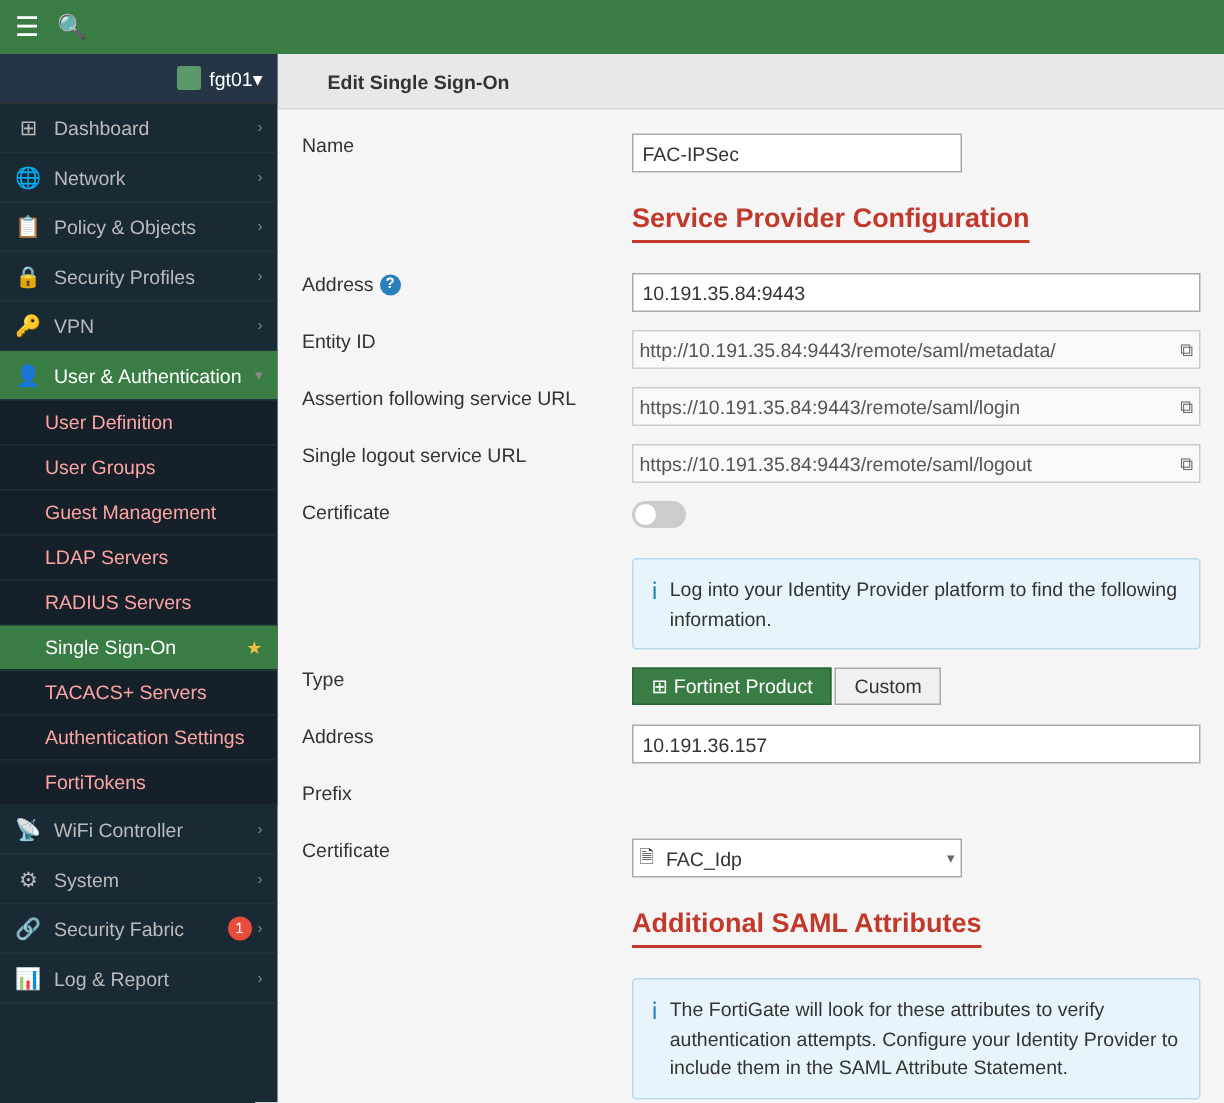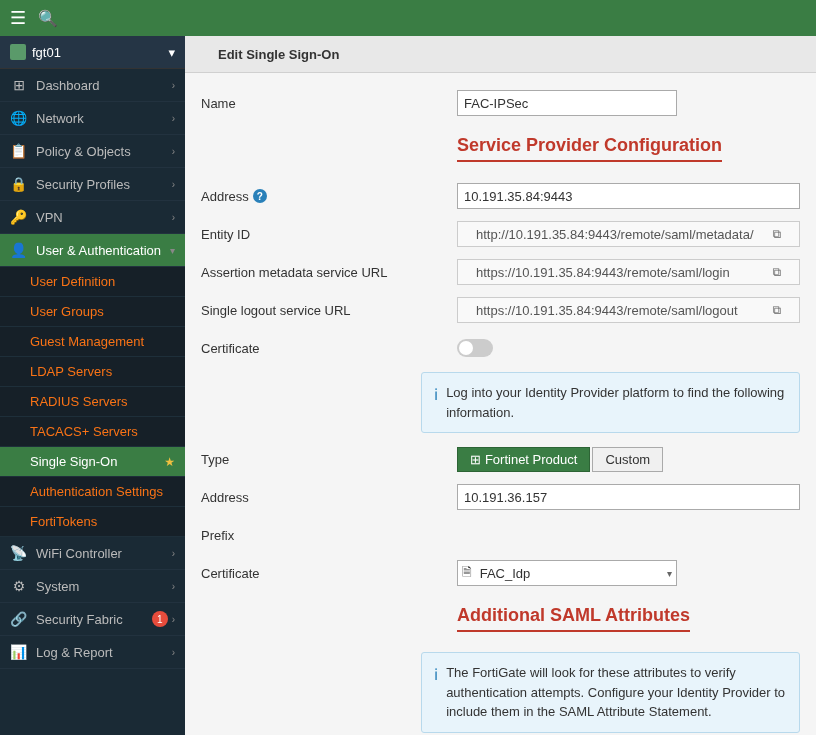--- a/index.html
+++ b/index.html
@@ -25,21 +25,21 @@
       color: #ccc;
       display: flex;
       flex-direction: column;
       overflow-y: auto;
       flex-shrink: 0;
     }
     
     .device-header {
       display: flex;
       align-items: center;
-      justify-content: space-between;
+      justify-content: flex-end;
       padding: 8px 10px;
       background: #253545;
       color: #fff;
       font-size: 13px;
       border-bottom: 1px solid #333;
     }
     .device-header-left { display: flex; align-items: center; gap: 6px; }
     .device-icon { width: 16px; height: 16px; background: #5a9a6a; border-radius: 2px; display: inline-block; }
     
     .nav-item {
@@ -55,21 +55,21 @@
     .nav-item-left { display: flex; align-items: center; gap: 8px; }
     .nav-icon { font-size: 14px; width: 18px; text-align: center; }
     .nav-arrow { font-size: 10px; color: #888; }
     .nav-badge { background: #e74c3c; color: white; border-radius: 50%; width: 16px; height: 16px; display: flex; align-items: center; justify-content: center; font-size: 10px; }
     
     
     .sub-menu { background: #162028; }
     .sub-item {
       padding: 7px 10px 7px 30px;
       cursor: pointer;
-      color: #f97316;
+      color: #fca5a5;
       border-bottom: 1px solid #1e2f3a;
     }
     .sub-item.highlighted { background: #3a7d44; color: #fff; }
     .sub-item-with-star { display: flex; align-items: center; justify-content: space-between; }
     .star-icon { color: #f0c040; font-size: 12px; }
     
     
     .main-content {
       flex: 1;
       background: #f5f5f5;
@@ -89,24 +89,23 @@
     }
     
     .form-container {
       padding: 16px;
       background: #f5f5f5;
       flex: 1;
     }
     
     .form-row {
       display: flex;
-      align-items: center;
+      align-items: flex-start;
       margin-bottom: 10px;
       min-height: 28px;
-      gap: 36px;
     }
     .form-label {
       width: 220px;
       color: #333;
       font-size: 13px;
       flex-shrink: 0;
       display: flex;
       align-items: center;
       gap: 4px;
     }
@@ -121,21 +120,21 @@
       font-size: 13px;
       color: #333;
       background: white;
       outline: none;
       width: 100%;
     }
     
     .readonly-field {
       height: 26px;
       border: 1px solid #ccc;
-      padding: 2px 18px;
+      padding: 2px 4px;
       font-size: 13px;
       color: #555;
       background: #f9f9f9;
       display: flex;
       align-items: center;
       justify-content: space-between;
       width: 100%;
     }
     .readonly-field .copy-icon { color: #666; cursor: pointer; font-size: 12px; }
     
@@ -312,30 +311,30 @@
       </div>
       <div class="sub-item">
         <span>Guest Management</span>
       </div>
       <div class="sub-item">
         <span>LDAP Servers</span>
       </div>
       <div class="sub-item">
         <span>RADIUS Servers</span>
       </div>
-      <div class="sub-item">
-        <span>TACACS+ Servers</span>
-      </div>
       <div class="sub-item highlighted">
         <div class="sub-item-with-star">
           <span>Single Sign-On</span>
           <span class="star-icon">★</span>
         </div>
       </div>
       <div class="sub-item">
+        <span>TACACS+ Servers</span>
+      </div>
+      <div class="sub-item">
         <span>Authentication Settings</span>
       </div>
       <div class="sub-item">
         <span>FortiTokens</span>
       </div>
     </div>
 
     <div class="nav-item">
       <div class="nav-item-left">
         <span class="nav-icon">📡</span>
@@ -407,21 +406,21 @@
         <div class="form-label">Entity ID</div>
         <div class="form-control">
           <div class="readonly-field">
             <span>http://10.191.35.84:9443/remote/saml/metadata/</span>
             <span class="copy-icon">⧉</span>
           </div>
         </div>
       </div>
 
       <div class="form-row">
-        <div class="form-label">Assertion metadata service URL</div>
+        <div class="form-label">Assertion following service URL</div>
         <div class="form-control">
           <div class="readonly-field">
             <span>https://10.191.35.84:9443/remote/saml/login</span>
             <span class="copy-icon">⧉</span>
           </div>
         </div>
       </div>
 
       <div class="form-row">
         <div class="form-label">Single logout service URL</div>

